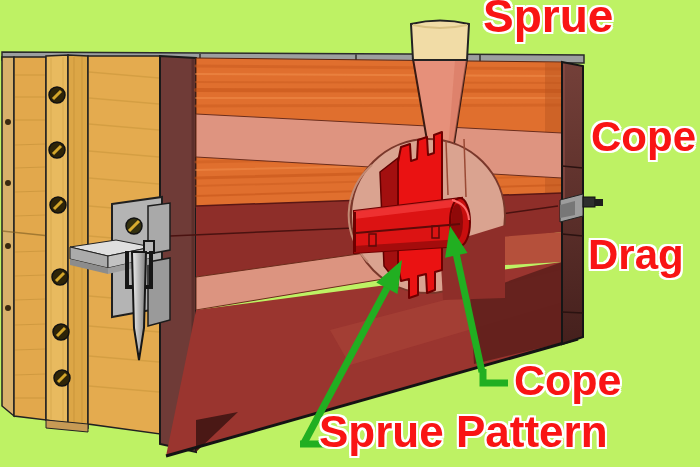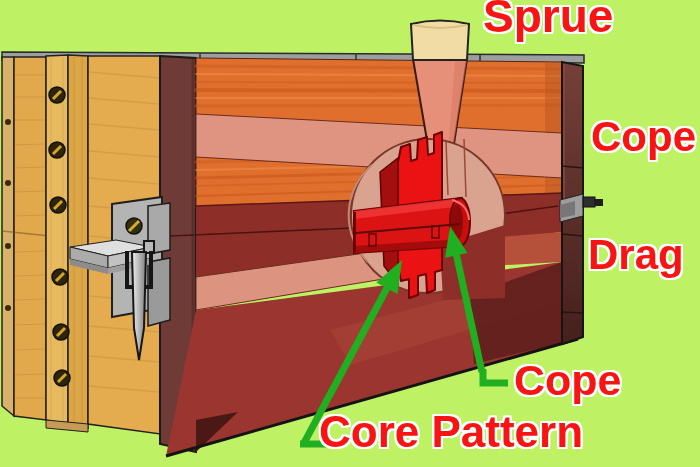--- a/index.html
+++ b/index.html
@@ -236,14 +236,14 @@
       <line x1="482" y1="372" x2="456" y2="253" stroke-width="7"></line>
       <polygon points="450,226 467.5,252.9 445.1,257.7" stroke="none"></polygon>
     </g>
   </g>
 </svg>
 
 <div class="lbl" id="lbl-sprue">Sprue</div>
 <div class="lbl" id="lbl-cope">Cope</div>
 <div class="lbl" id="lbl-drag">Drag</div>
 <div class="lbl" id="lbl-core">Cope</div>
-<div class="lbl" id="lbl-split">Core Pattern</div>
+<div class="lbl" id="lbl-split">Sprue Pattern</div>
 </div>
 
 </body></html>

